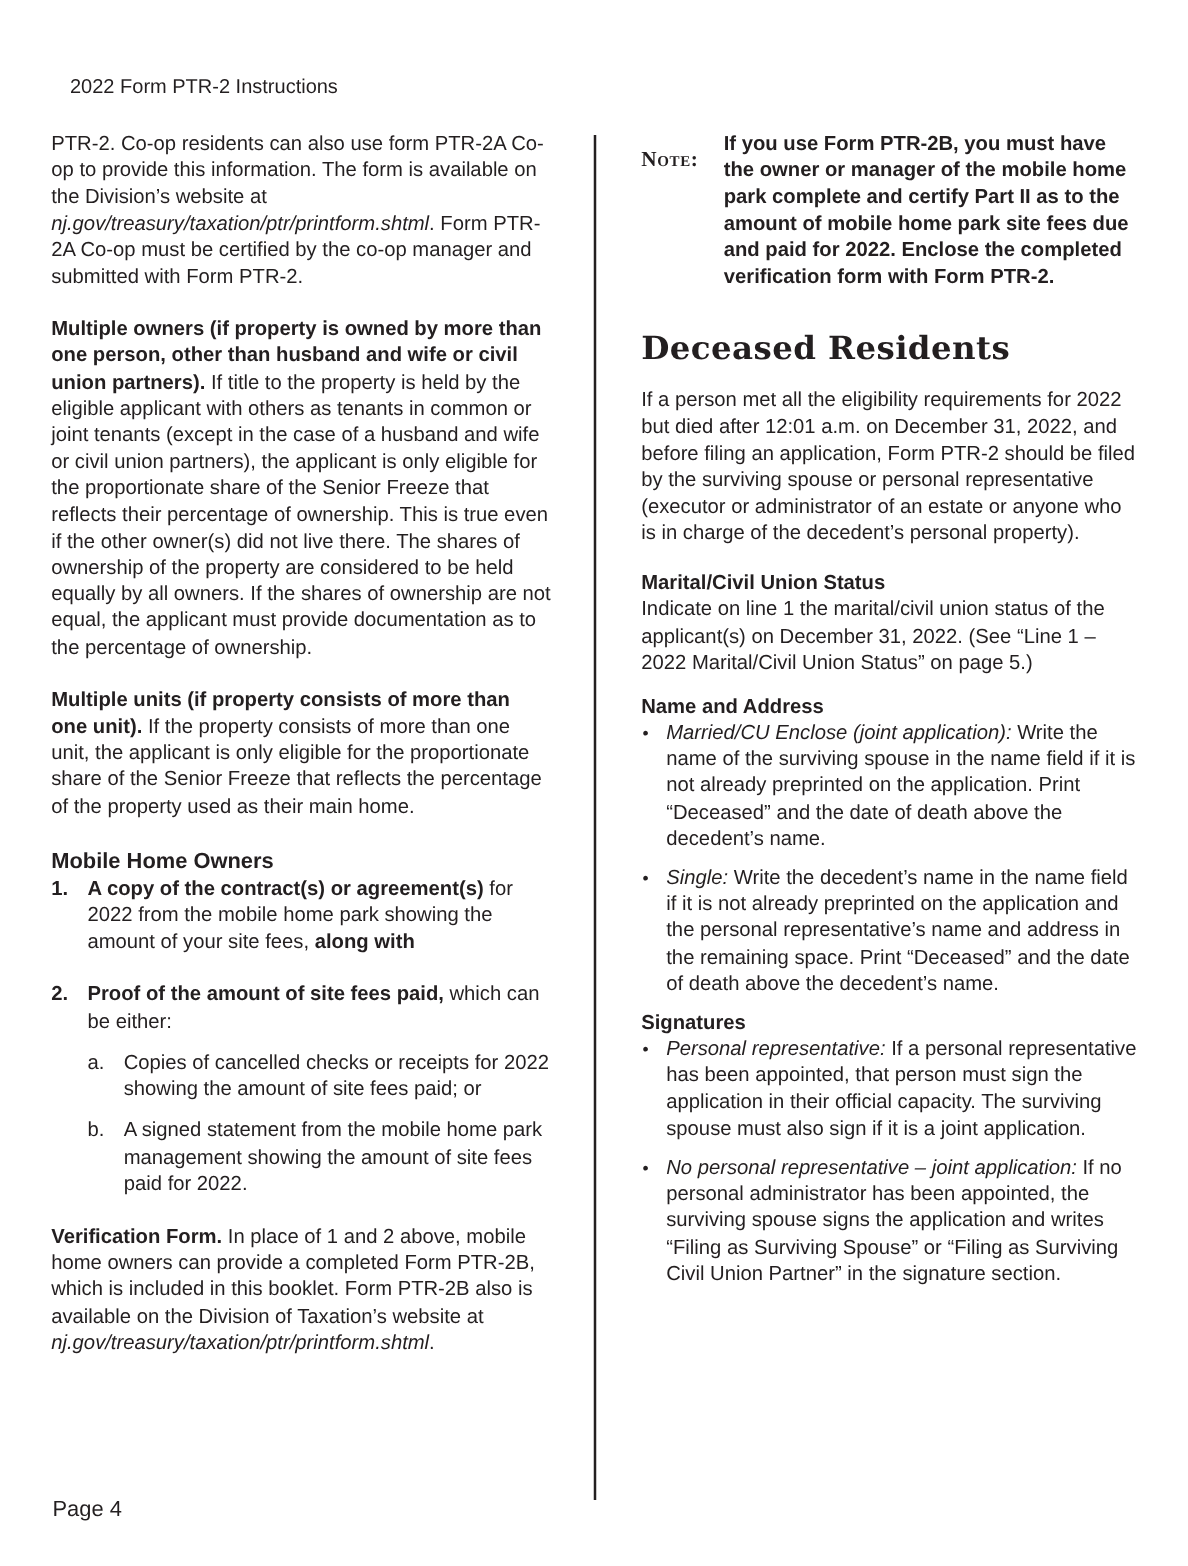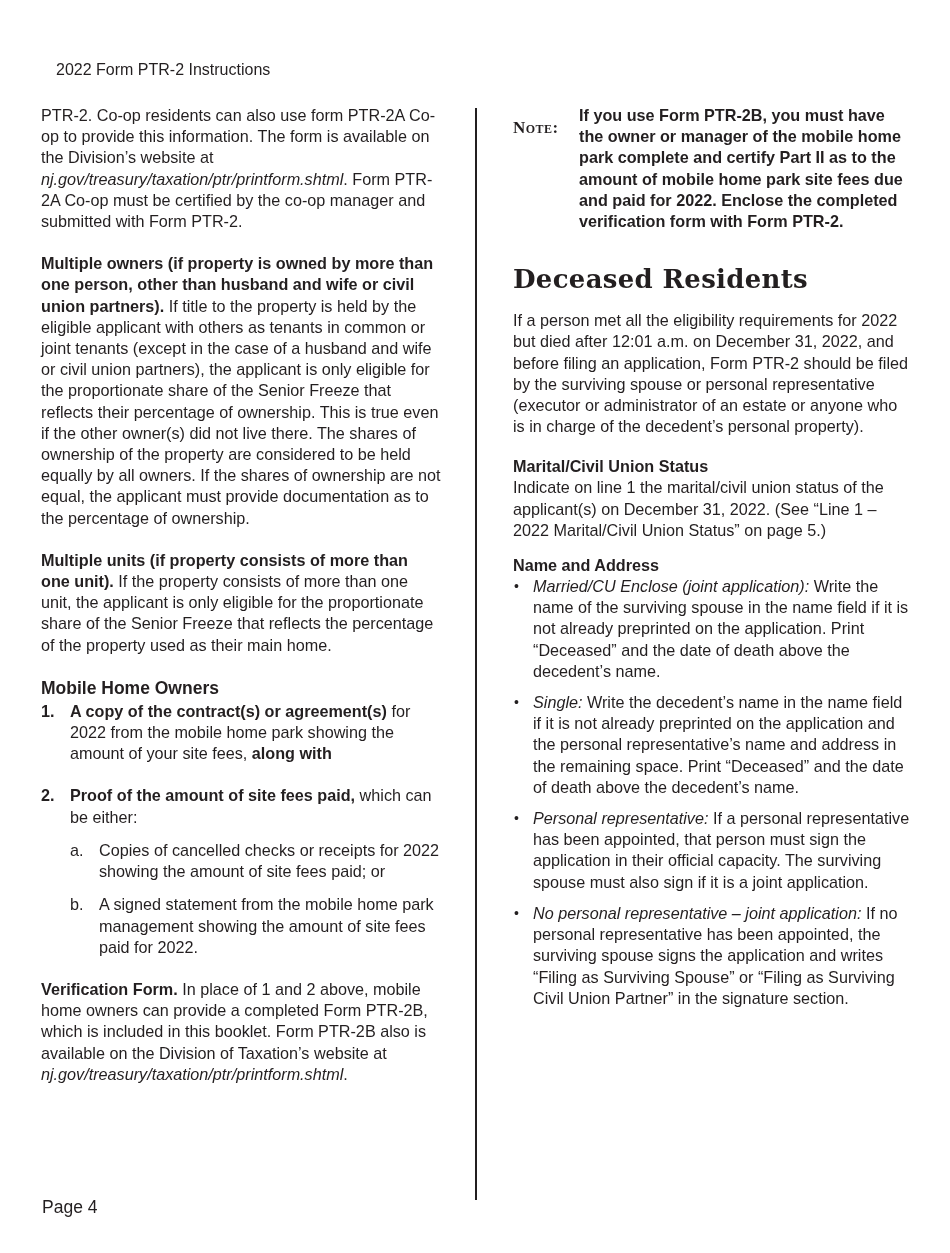--- a/index.html
+++ b/index.html
@@ -130,25 +130,26 @@
     <li class="bullet">
       <span class="bullet-dot">•</span>
       <i>Married/CU Enclose (joint application):</i><span> Write the name of the surviving spouse in the name field if it is not already preprinted on the application. Print “Deceased” and the date of death above the decedent’s name.</span>
     </li>
     <li class="bullet">
       <span class="bullet-dot">•</span>
       <i>Single:</i><span> Write the decedent’s name in the name field if it is not already preprinted on the application and the personal representative’s name and address in the remaining space. Print “Deceased” and the date of death above the decedent’s name.</span>
     </li>
   </ul>
 
+  <div class="sub-head">Signatures</div>
   <ul class="bullets">
     <li class="bullet">
       <span class="bullet-dot">•</span>
       <i>Personal representative:</i><span> If a personal representative has been appointed, that person must sign the application in their official capacity. The surviving spouse must also sign if it is a joint application.</span>
     </li>
     <li class="bullet">
       <span class="bullet-dot">•</span>
-      <i>No personal representative – joint application:</i><span> If no personal representative has been appointed, the surviving spouse signs the application and writes “Filing as Surviving Spouse” or “Filing as Surviving Civil Union Partner” in the signature section.</span>
+      <i>No personal representative – joint application:</i><span> If no personal administrator has been appointed, the surviving spouse signs the application and writes “Filing as Surviving Spouse” or “Filing as Surviving Civil Union Partner” in the signature section.</span>
     </li>
   </ul>
 </div>
 
 <div class="page-footer">Page 4</div>
 
 </body></html>

